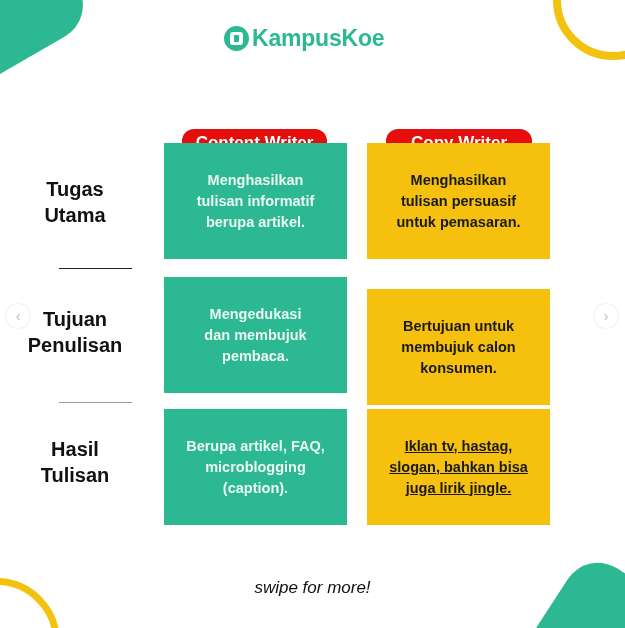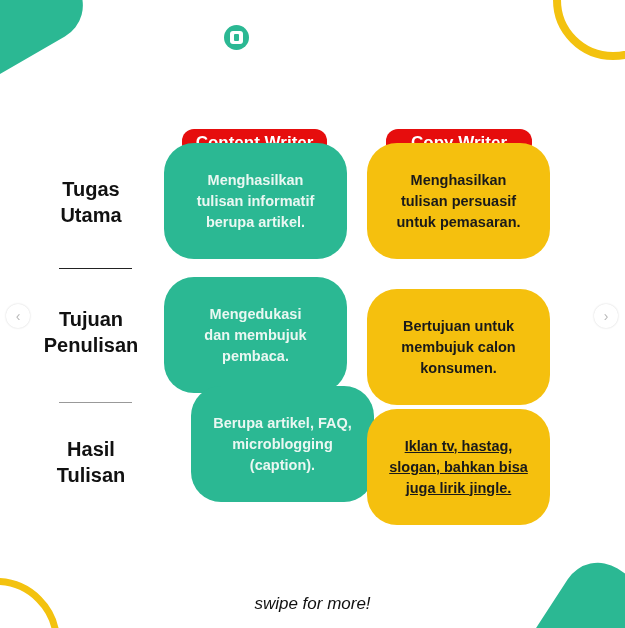--- a/index.html
+++ b/index.html
@@ -16,53 +16,54 @@
               border-radius:36px 0 0 0; transform:rotate(33deg); }
 
   .logo { position:absolute; left:224px; top:25px; display:flex; align-items:center; gap:3px; }
   .logo-icon { width:25px; height:25px; border-radius:50%; background:#2bb893; position:relative; }
   .logo-icon::before { content:""; position:absolute; left:6px; top:6px; width:13px; height:13px;
                        background:#fff; border-radius:3px; }
   .logo-icon::after { content:""; position:absolute; left:10px; top:9px; width:5px; height:7px;
                       background:#2bb893; border-radius:1px; }
   .logo-text { color:#2bb893; font-weight:bold; font-size:23px; letter-spacing:-0.2px; }
 
-  .row-label { position:absolute; left:30px; width:122px; text-align:center; font-weight:bold;
+  .row-label { position:absolute; left:14px; width:122px; text-align:center; font-weight:bold;
                font-size:20px; line-height:26px; color:#111; }
   .divider { position:absolute; left:59px; width:73px; height:1px; background:#222; }
   .divider.light { background:#999; }
 
   .card { position:absolute; width:183px; height:116px; display:flex; align-items:center;
           justify-content:center; text-align:center; font-weight:bold; font-size:14.5px;
-          line-height:21px; box-sizing:border-box; padding:0 12px;border-radius:30px; }
+          line-height:21px; box-sizing:border-box; padding:0 12px; }
   .card.green { background:#2bb893; color:#eaf7f2; left:164px; }
   .card.yellow { background:#f5c00e; color:#1a1a1a; left:367px; }
   .card span { white-space:pre-line; }
 
   .header-pill { position:absolute; top:129px; height:27px; background:#e60d0d; color:#fff;
                  border-radius:12px; font-weight:bold; font-size:17px; line-height:27px;
                  text-align:center; }
 
   .nav-btn { position:absolute; top:304px; width:24px; height:24px; border-radius:50%;
              background:#fff; box-shadow:0 0 2px rgba(0,0,0,0.18); display:flex;
              align-items:center; justify-content:center; color:#b8b8b8; font-size:14px; }
 
   .swipe { position:absolute; left:0; width:625px; top:578px; text-align:center;
-           font-style:italic; font-size:17px; color:#111;margin-top:16px; }
+           font-style:italic; font-size:17px; color:#111; }
 </style>
 </head>
 <body>
 
 <div class="deco tl-shape"></div>
 <div class="deco tr-ring"></div>
 <div class="deco bl-ring"></div>
 <div class="deco br-shape"></div>
 
 <div class="logo">
   <div class="logo-icon"></div>
+  <span class="logo-text">KampusKoe</span>
 </div>
 
 <div class="header-pill" style="left:182px;width:145px;">Content Writer</div>
 <div class="header-pill" style="left:386px;width:146px;">Copy Writer</div>
 
 <div class="row-label" style="top:176px;white-space:pre-line;">Tugas
 Utama</div>
 <div class="divider" style="top:268px;"></div>
 <div class="row-label" style="top:306px;white-space:pre-line;">Tujuan
 Penulisan</div>
@@ -85,21 +86,21 @@
     <span>Mengedukasi
 dan membujuk
 pembaca.</span>
   </div>
 <div class="card yellow" style="top:289px;">
     <span>Bertujuan untuk
 membujuk calon
 konsumen.</span>
   </div>
 
-<div class="card green" style="top:386px;margin-left:27px;">
+<div class="card green" style="top:409px;">
     <span>Berupa artikel, FAQ,
 microblogging
 (caption).</span>
   </div>
 <div class="card yellow" style="top:409px;text-decoration:underline;">
     <span>Iklan tv, hastag,
 slogan, bahkan bisa
 juga lirik jingle.</span>
   </div>
 

